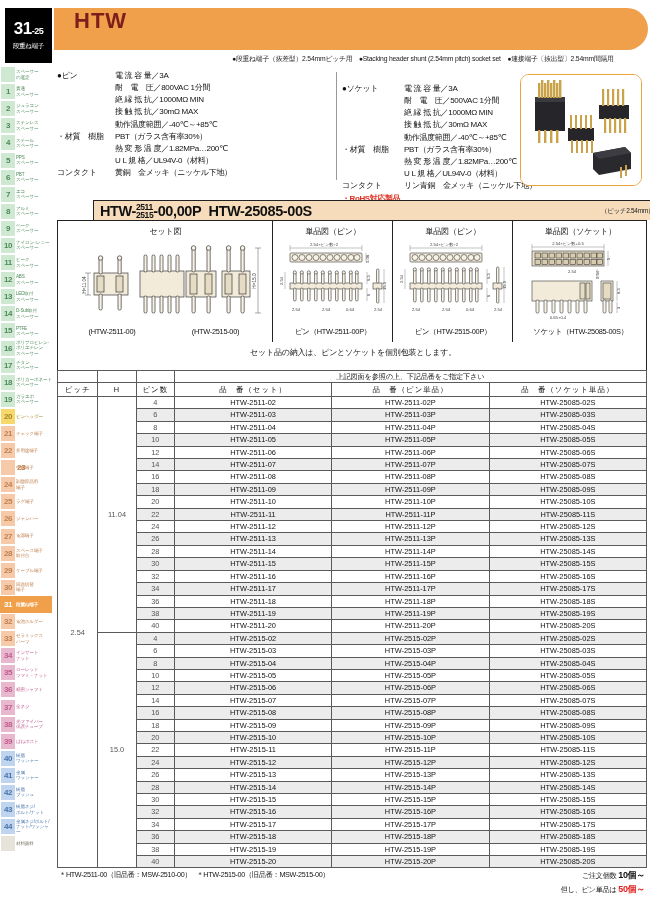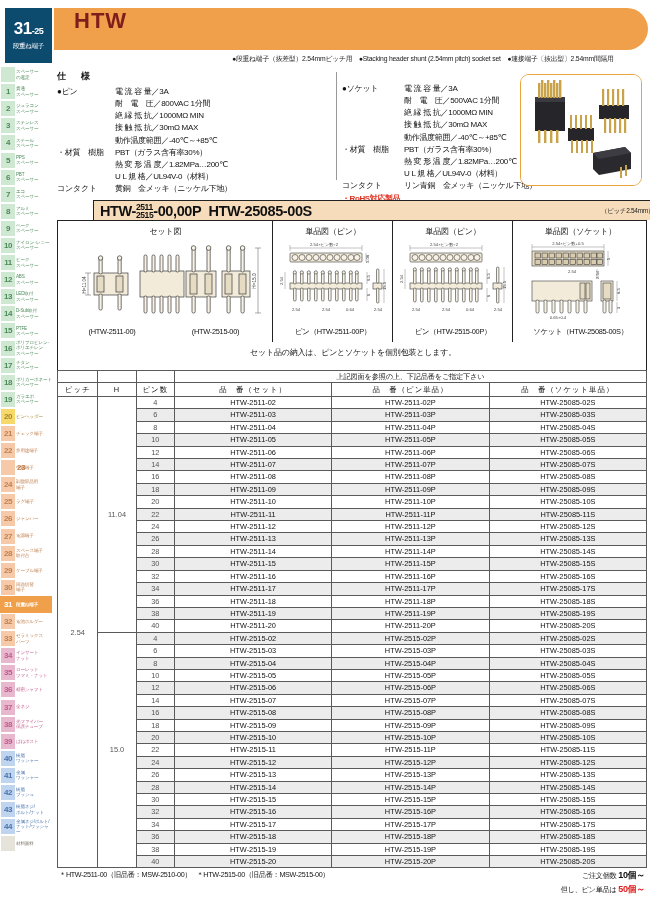--- a/index.html
+++ b/index.html
@@ -16,21 +16,21 @@
   }
 
   
   #sidebar {
     position: absolute; left: 0; top: 0;
     width: 52px; height: 919px;
   }
   .page-badge {
     position: absolute; left: 5px; top: 8px;
     width: 47px; height: 55px;
-    background: #0c4a6e;
+    background: #000000;
     display: flex; flex-direction: column;
     align-items: center; justify-content: center;
   }
   .pb-num { color: #fff; font-weight: bold; font-size: 17px; line-height: 1; letter-spacing: -.5px; }
   .pb-num sub { font-size: 9px; font-weight: bold; vertical-align: baseline; }
   .pb-label { color: #fff; font-size: 6.5px; margin-top: 5px; letter-spacing: -.3px; }
 
   .side-list {
     position: absolute; left: 0; top: 66px;
     width: 52px;
@@ -490,21 +490,20 @@
   <div id="main">
 
     <div class="title-bar"></div>
     <div class="title-text">HTW</div>
     <div class="title-sub2">●段重ね端子（抜差型）2.54mmピッチ用　●Stacking header shunt (2.54mm pitch) socket set　●連接端子〔抜出型〕2.54mm間隔用</div>
 
     <div class="spec">
       <div class="spec-div"></div>
 
       <div class="spec-col spec-left">
-        <div class="spec-head">仕　様</div>
         <div class="spec-row">
             <div class="spec-lbl">●ピン</div>
           <div class="spec-val"><span>電 流 容 量</span><span>／3A</span></div>
           </div>
         <div class="spec-row">
             <div class="spec-lbl"></div>
           <div class="spec-val"><span>耐　電　圧</span><span>／800VAC 1分間</span></div>
           </div>
         <div class="spec-row">
             <div class="spec-lbl"></div>

